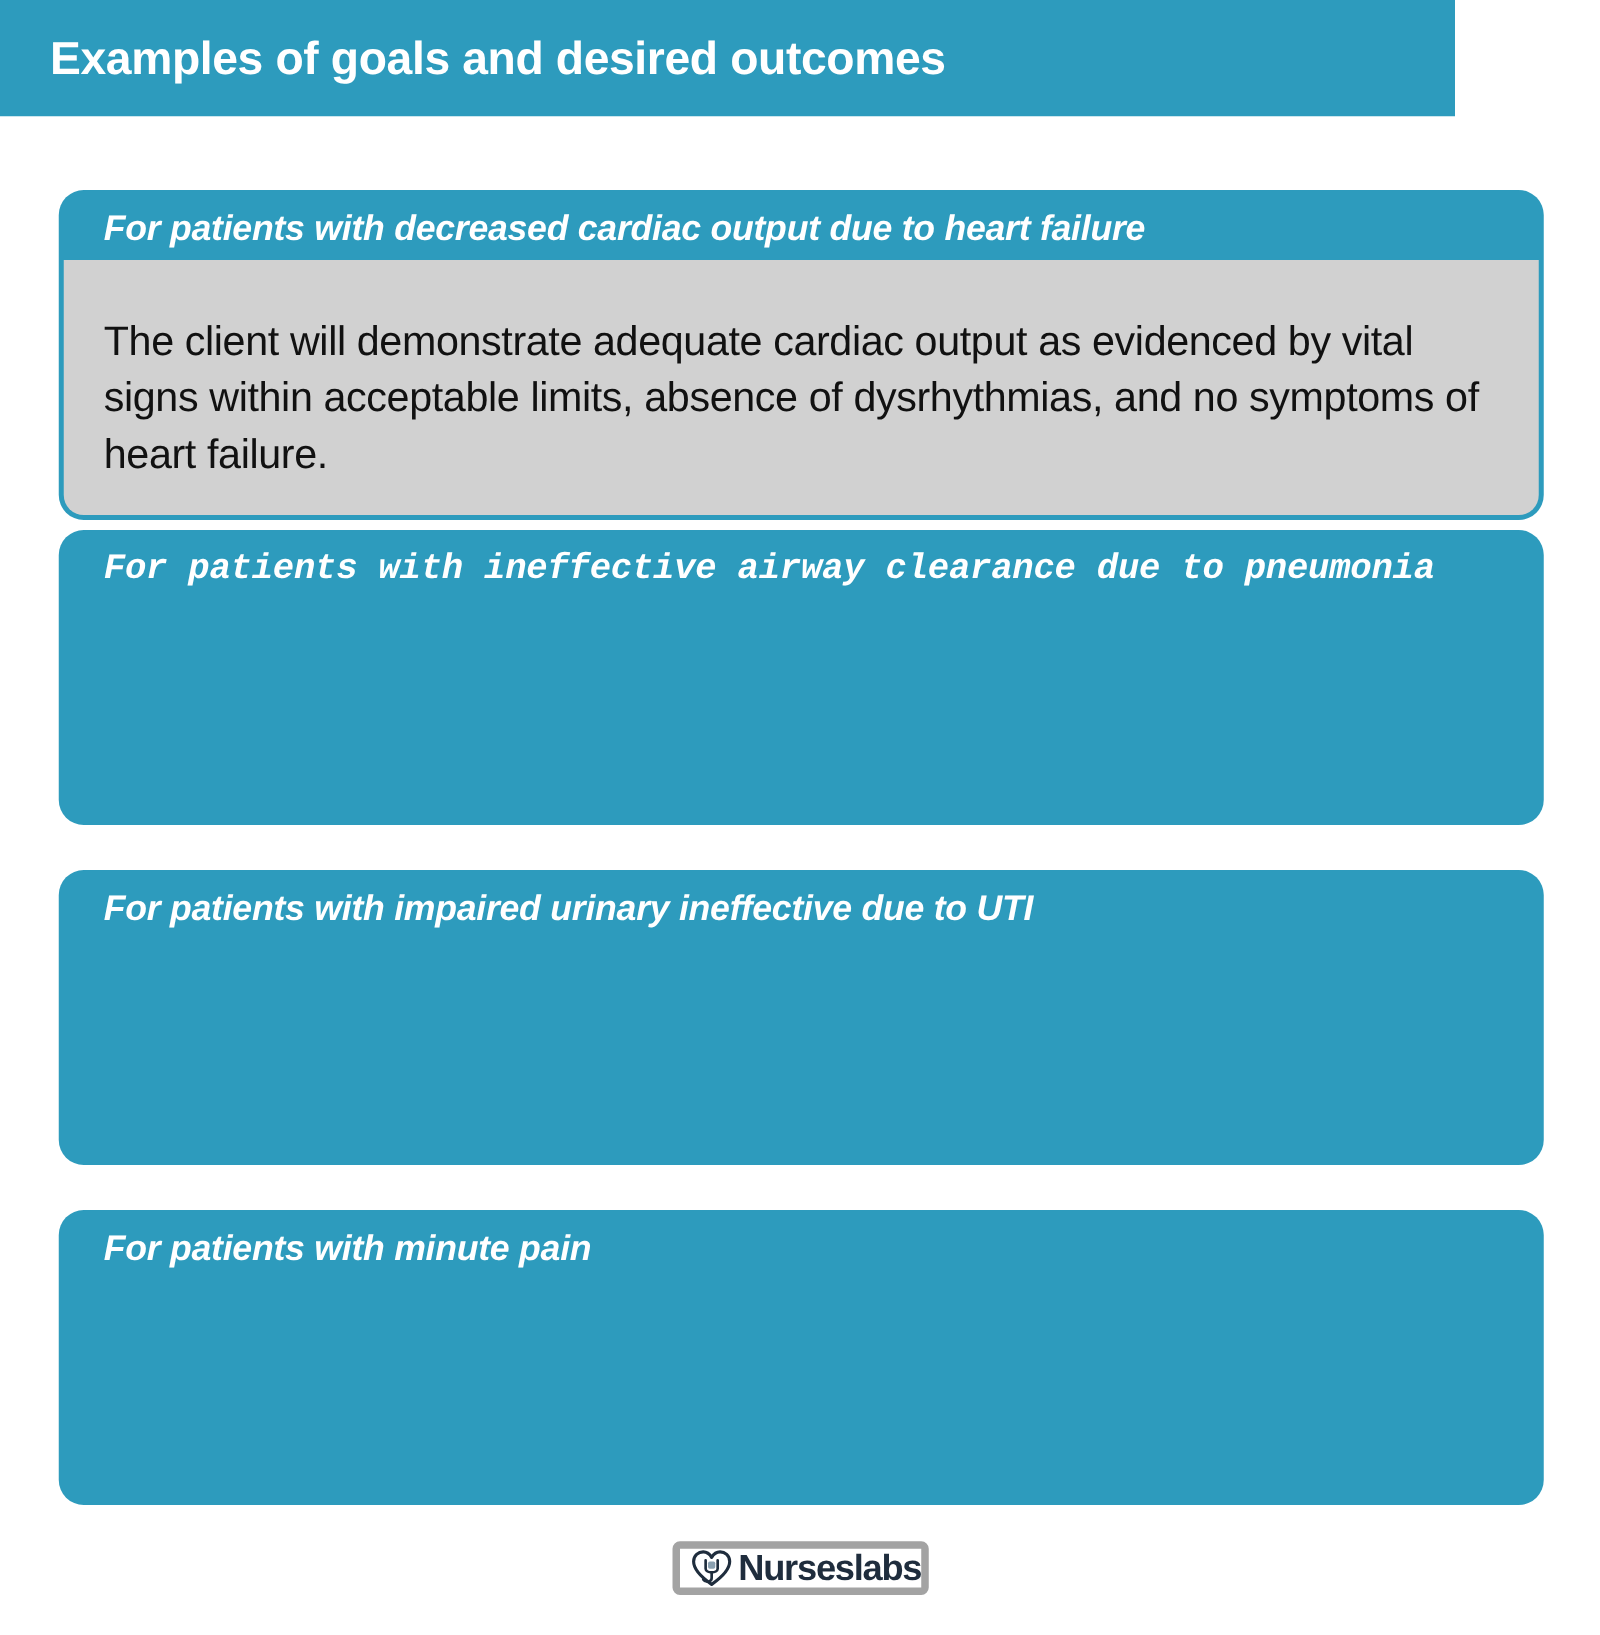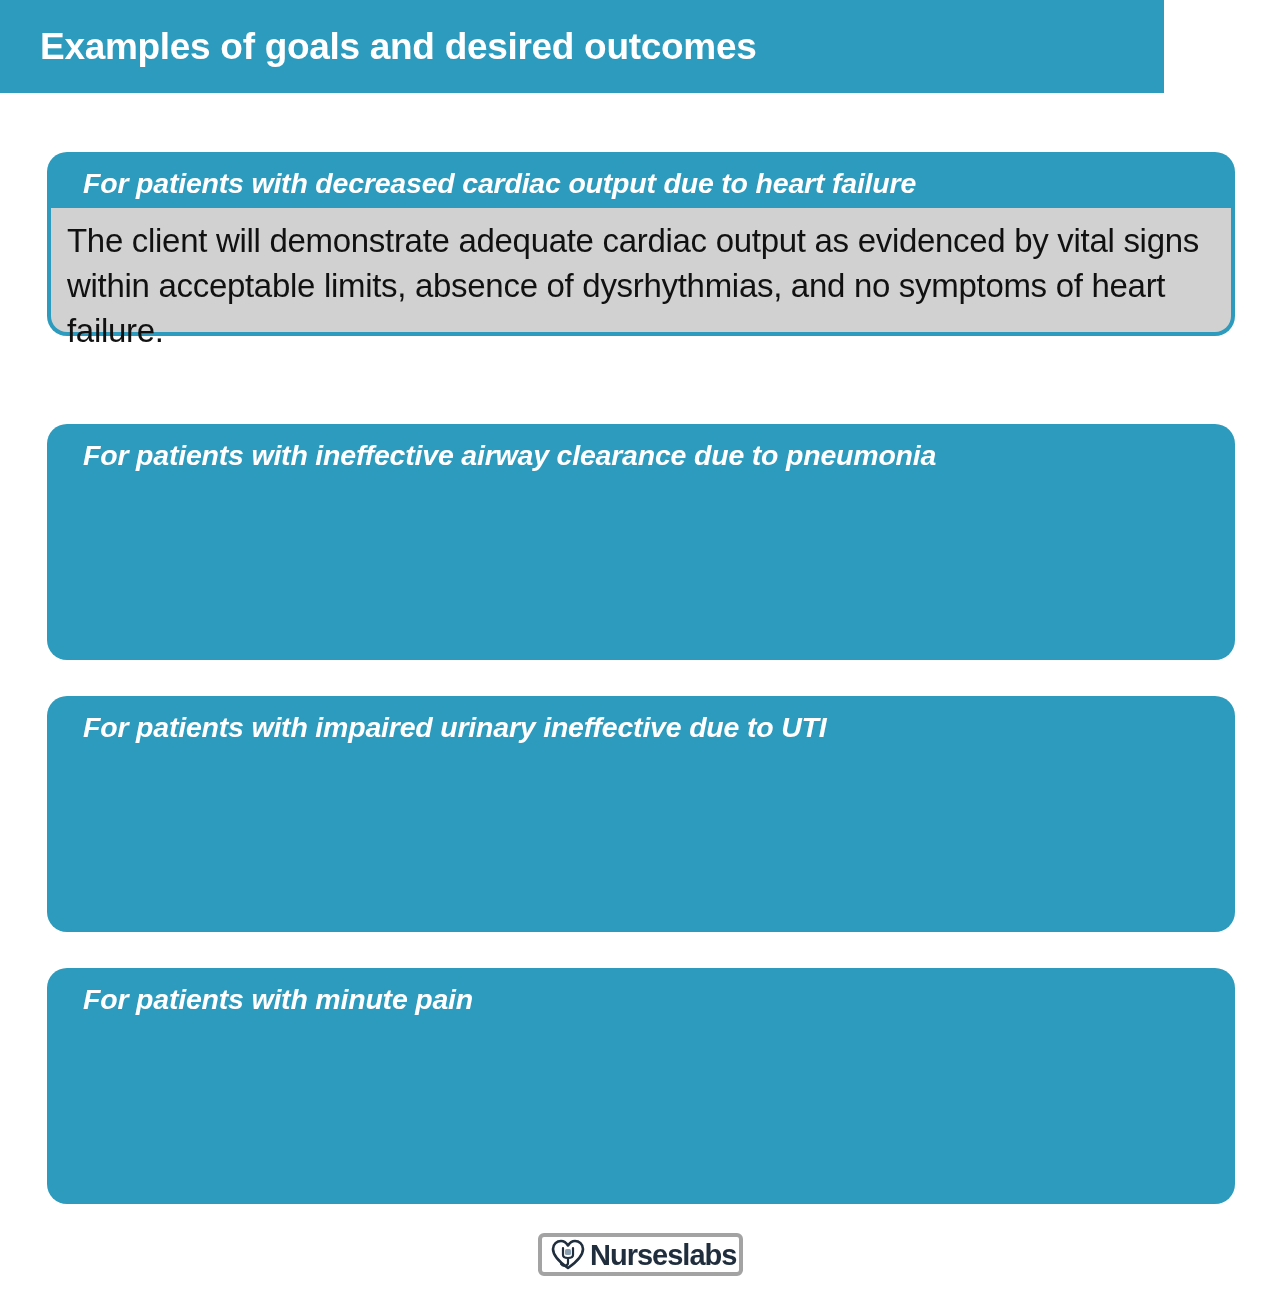--- a/index.html
+++ b/index.html
@@ -51,32 +51,33 @@
     letter-spacing: -0.2px;
   }
   .card-body {
     position: absolute;
     left: 4px; right: 4px; top: 56px; bottom: 4px;
     background: #d1d1d1;
     border-radius: 0 0 16px 16px;
   }
   .card-text {
     position: absolute;
-    left: 16px; right: 24px;
+    left: 32px; right: 24px;
     color: #111111;
     font-size: 33px;
     line-height: 45px;
     letter-spacing: -0.3px;
+    margin-top: 32px;
   }
   .logo {
     position: absolute;
     left: 538px; top: 1233px;
     width: 205px; height: 43px;
     box-sizing: border-box;
-    border: 4px solid #a3a3a3;
+    border: 6px solid #a3a3a3;
     border-radius: 6px;
     background: #ffffff;
     display: flex;
     align-items: center;
     padding-left: 8px;
   }
   .logo-icon { width: 36px; height: 32px; display: block; }
   .logo-text {
     color: #1f2d3d;
     font-weight: bold;
@@ -86,30 +87,30 @@
     line-height: 36px;
   }
 </style>
 </head>
 <body>
 
 <div class="header-bar">
   <div class="header-title">Examples of goals and desired outcomes</div>
 </div>
 
-<div class="card" style="top:152px;height:184px;">
+<div class="card" style="top:152px;height:264px;">
   <div class="card-head">
     <div class="card-title">For patients with decreased cardiac output due to heart failure</div>
   </div>
   <div class="card-body">
     <div class="card-text" style="top:10px;">The client will demonstrate adequate cardiac output as evidenced by vital signs within acceptable limits, absence of dysrhythmias, and no symptoms of heart failure.</div>
   </div>
 </div>
 
-<div class="card" style="top:424px;height:236px;">
+<div class="card" style="top:424px;height:236px;font-family:Liberation Mono, monospace;">
   <div class="card-head">
     <div class="card-title">For patients with ineffective airway clearance due to pneumonia</div>
   </div>
 </div>
 
 <div class="card" style="top:696px;height:236px;">
   <div class="card-head">
     <div class="card-title">For patients with impaired urinary ineffective due to UTI</div>
   </div>
 </div>

